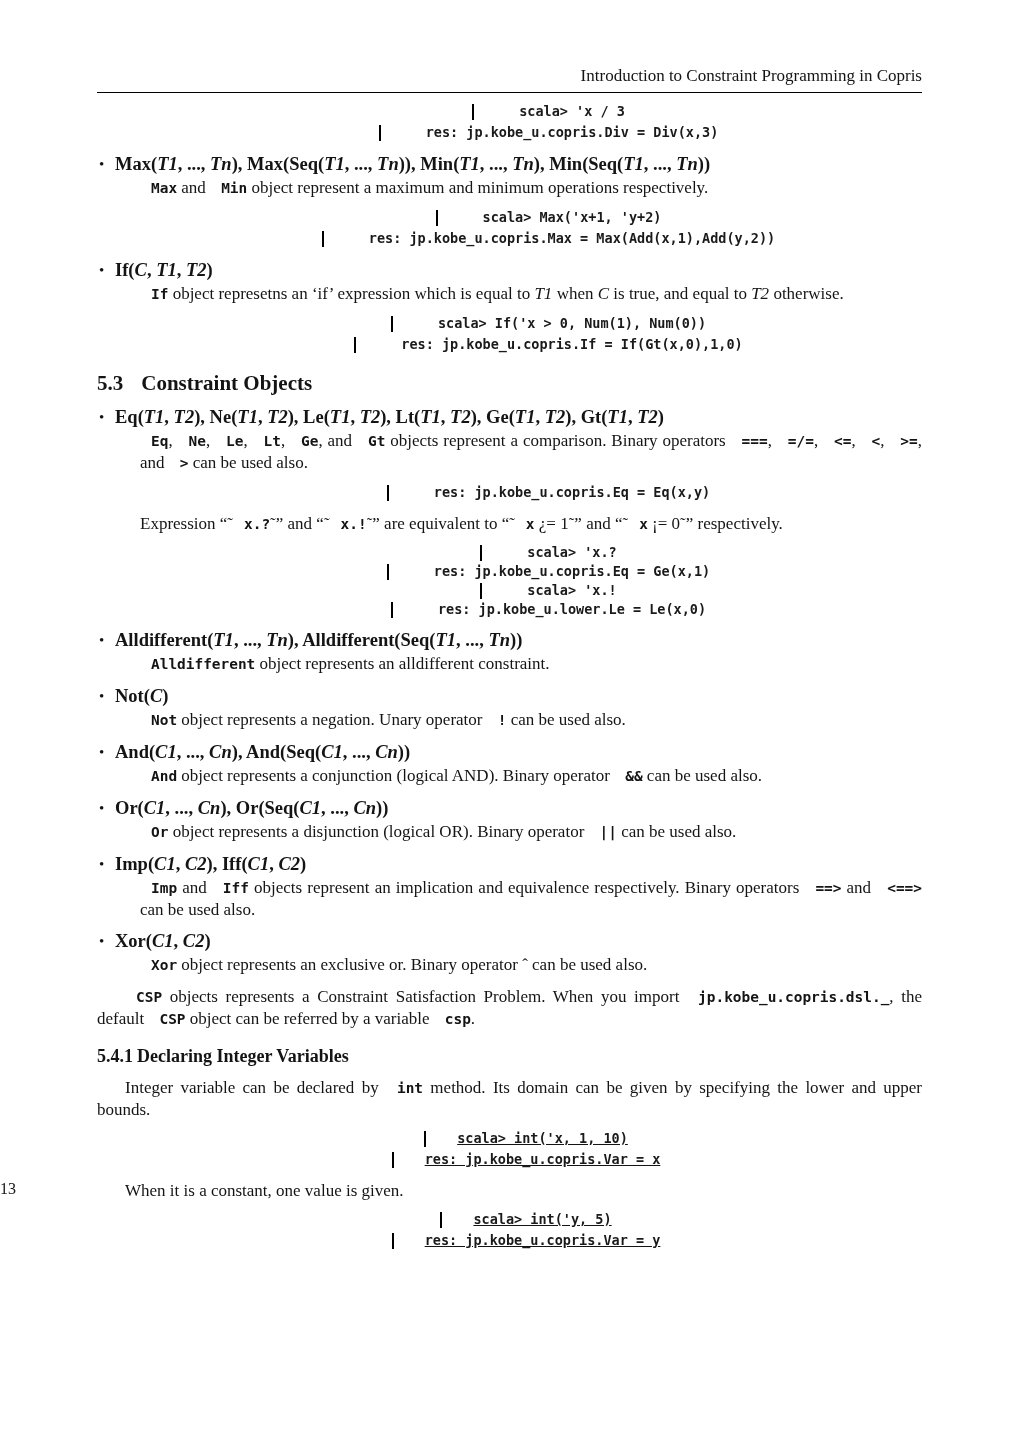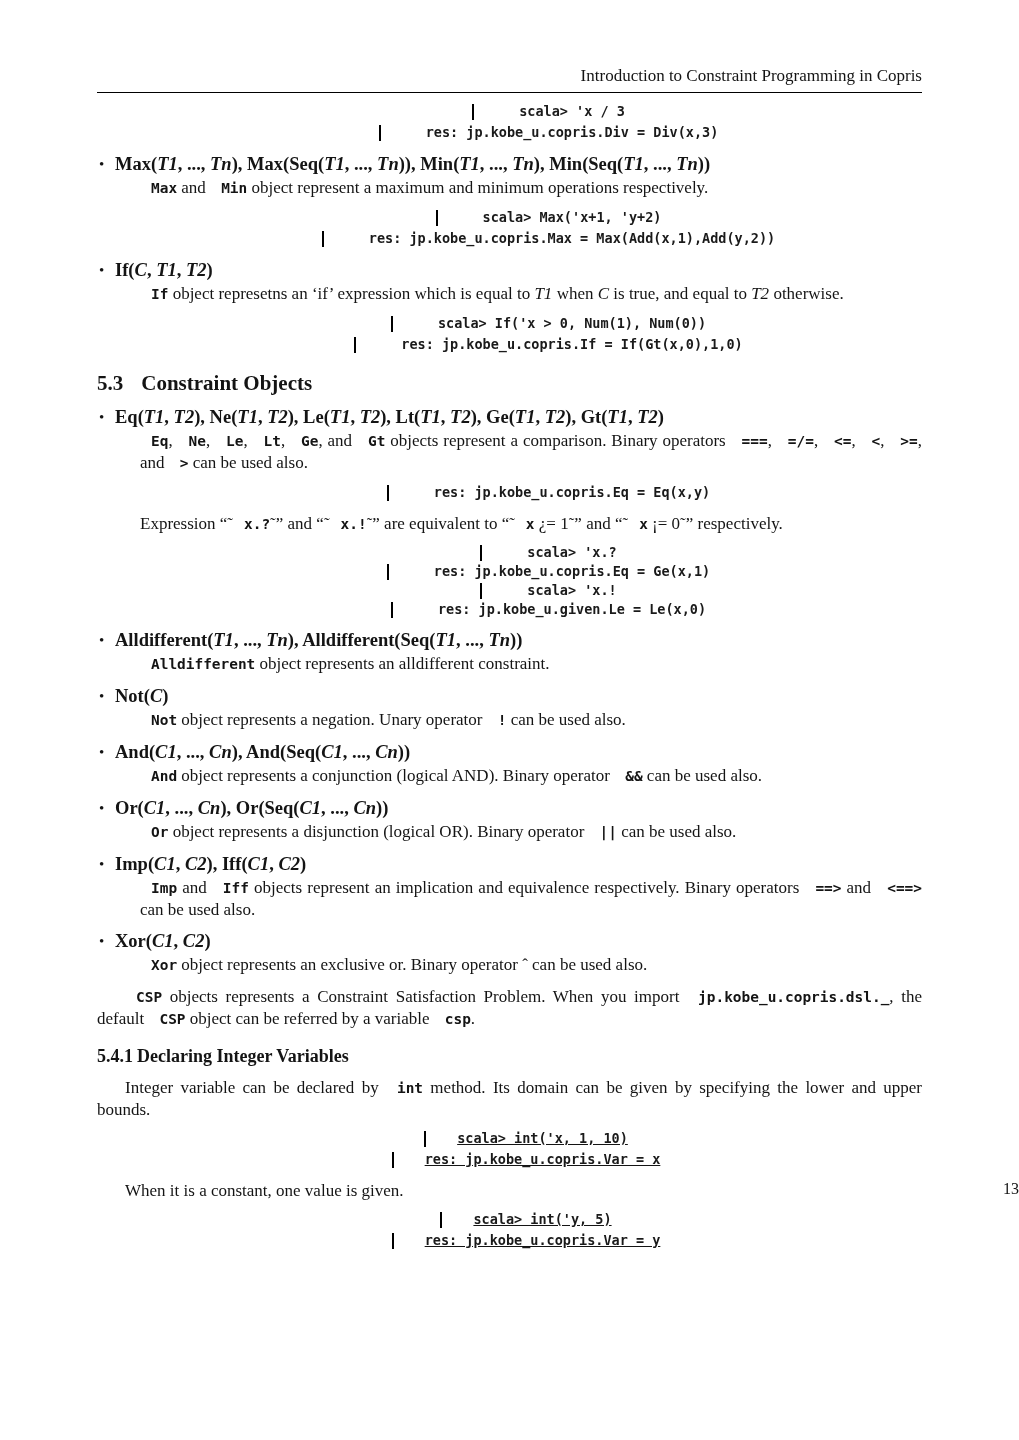--- a/index.html
+++ b/index.html
@@ -65,21 +65,21 @@
   .r-rm { font-family: "Liberation Serif", serif; }
   .r-b  { font-weight: 700; }
   .r-bi { font-weight: 700; font-style: italic; }
   .r-it { font-style: italic; }
   .r-tt {
     font-family: "DejaVu Sans Mono", monospace;
     font-size: 0.85em; font-weight: 600; padding-left: 11px;
   }
   .page-number {
     position: absolute; bottom: 58px; left: 0; right: 0;
-    text-align: right; font-size: 16px;
+    text-align: left; font-size: 16px;
   }
 </style>
 </head>
 <body>
 
 <div class="page">
 
   <div class="running-header">
     <span>Introduction to Constraint Programming in Copris</span>
   </div>
@@ -154,21 +154,21 @@
     <div class="code-line">
         <span class="bar"></span>
         <span class="code-text">res: jp.kobe_u.copris.Eq = Ge(x,1)</span>
       </div>
     <div class="code-line">
         <span class="bar"></span>
         <span class="code-text">scala&gt; 'x.!</span>
       </div>
     <div class="code-line">
         <span class="bar"></span>
-        <span class="code-text">res: jp.kobe_u.given.Le = Le(x,0)</span>
+        <span class="code-text">res: jp.kobe_u.lower.Le = Le(x,0)</span>
       </div>
   </div>
 
   <div class="bullet">
     <div class="bullet-head"><span class="blt">•</span><span><span class="r-b">Alldifferent(</span><span class="r-bi">T1</span><span class="r-b">, ..., </span><span class="r-bi">Tn</span><span class="r-b">), Alldifferent(Seq(</span><span class="r-bi">T1</span><span class="r-b">, ..., </span><span class="r-bi">Tn</span><span class="r-b">))</span></span></div>
     <div class="bullet-desc"><span class="r-tt">Alldifferent</span><span class="r-rm"> object represents an alldifferent constraint.</span></div>
   </div>
 
   <div class="bullet">
     <div class="bullet-head"><span class="blt">•</span><span><span class="r-b">Not(</span><span class="r-bi">C</span><span class="r-b">)</span></span></div>

